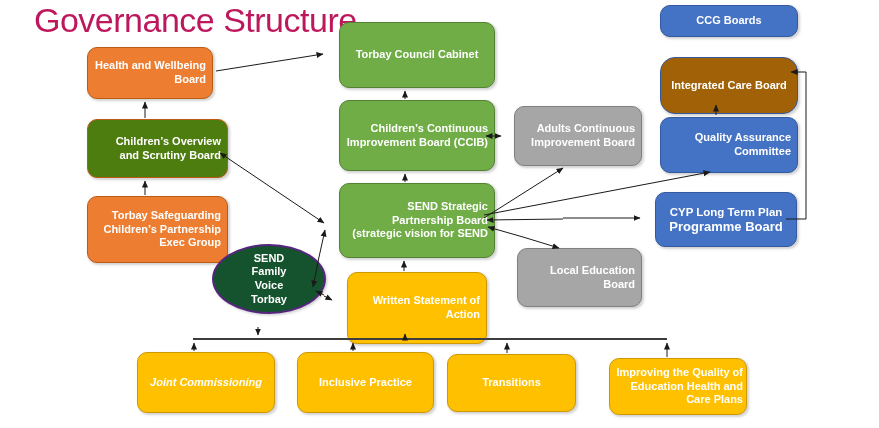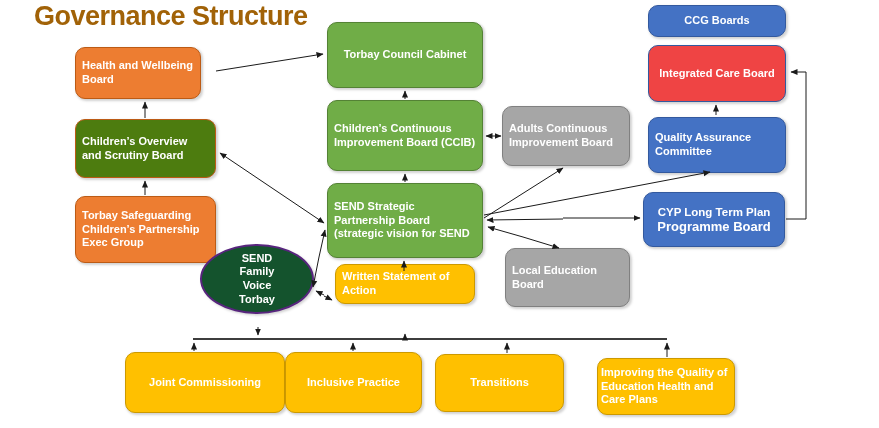--- a/index.html
+++ b/index.html
@@ -5,32 +5,33 @@
   html,body{margin:0;padding:0;background:#ffffff;}
   #canvas{
     position:relative;
     width:879px;height:428px;
     background:#ffffff;
     font-family:"Liberation Sans", sans-serif;
     overflow:hidden;
   }
   .title{
     position:absolute;left:34px;top:1px;
-    font-size:27px;font-weight:bold;color:#a16207;
+    font-size:34px;font-weight:normal;color:#be185d;
     letter-spacing:-0.5px;white-space:nowrap;
   }
   .node{
     position:absolute;box-sizing:border-box;
     display:flex;flex-direction:column;align-items:center;justify-content:center;
-    text-align:left;color:#fff;font-weight:bold;
+    text-align:right;color:#fff;font-weight:bold;
     font-size:11px;line-height:1.25;
     border:1.5px solid transparent;border-radius:10px;
     padding:3px 6px;
     box-shadow:1.5px 1.5px 2.5px rgba(0,0,0,0.18);
     z-index:2;
+    margin-left:12px;
   }
   .node .sub{font-size:13px;line-height:1.2;}
   .ellipse{
     border-radius:50%;
     border-width:2px;
     z-index:2;
   }
   .ellipse .ln{display:block;line-height:1.25;}
   svg.connectors{
     position:absolute;left:0;top:0;z-index:3;pointer-events:none;
@@ -70,35 +71,35 @@
   <div class="node" style="left: 327px; top: 183px; width: 156px; height: 75px; background-color: rgb(112, 173, 71); border-color: rgb(84, 130, 53);">
     <span>SEND Strategic Partnership Board (strategic vision for SEND</span>
   </div>
   <div class="node" style="left: 505px; top: 248px; width: 125px; height: 59px; background-color: rgb(166, 166, 166); border-color: rgb(128, 128, 128);">
     <span>Local Education Board</span>
   </div>
 
   <div class="node" style="left: 648px; top: 5px; width: 138px; height: 32px; background-color: rgb(68, 114, 196); border-color: rgb(51, 89, 158);">
     <span>CCG Boards</span>
   </div>
-  <div class="node" style="left: 648px; top: 45px; width: 138px; height: 57px; background-color: #ef4444; border-color: rgb(51, 89, 158);">
+  <div class="node" style="left: 648px; top: 57px; width: 138px; height: 57px; background-color: #a16207; border-color: rgb(51, 89, 158); border-radius: 15px;">
     <span>Integrated Care Board</span>
   </div>
   <div class="node" style="left: 648px; top: 117px; width: 138px; height: 56px; background-color: rgb(68, 114, 196); border-color: rgb(51, 89, 158);">
     <span>Quality Assurance Committee</span>
   </div>
   <div class="node" style="left: 643px; top: 192px; width: 142px; height: 55px; font-size: 11.5px; background-color: rgb(68, 114, 196); border-color: rgb(51, 89, 158);">
     <span>CYP Long Term Plan</span>
     <span class="sub">Programme Board</span>
   </div>
 
-  <div class="node" style="left: 335px; top: 264px; width: 140px; height: 40px; background-color: rgb(255, 192, 0); border-color: rgb(204, 153, 0);">
+  <div class="node" style="left: 335px; top: 272px; width: 140px; height: 72px; background-color: rgb(255, 192, 0); border-color: rgb(204, 153, 0);">
     <span>Written Statement of Action</span>
   </div>
-  <div class="node" style="left: 125px; top: 352px; width: 160px; height: 61px; background-color: rgb(255, 192, 0); border-color: rgb(204, 153, 0);">
+  <div class="node" style="left: 125px; top: 352px; width: 138px; height: 61px; background-color: rgb(255, 192, 0); border-color: rgb(204, 153, 0); font-style: italic;">
     <span>Joint Commissioning</span>
   </div>
   <div class="node" style="left: 285px; top: 352px; width: 137px; height: 61px; background-color: rgb(255, 192, 0); border-color: rgb(204, 153, 0);">
     <span>Inclusive Practice</span>
   </div>
   <div class="node" style="left: 435px; top: 354px; width: 129px; height: 58px; background-color: rgb(255, 192, 0); border-color: rgb(204, 153, 0);">
     <span>Transitions</span>
   </div>
   <div class="node" style="left: 597px; top: 358px; width: 138px; height: 57px; padding: 3px; background-color: rgb(255, 192, 0); border-color: rgb(204, 153, 0);">
     <span>Improving the Quality of Education Health and Care Plans</span>

